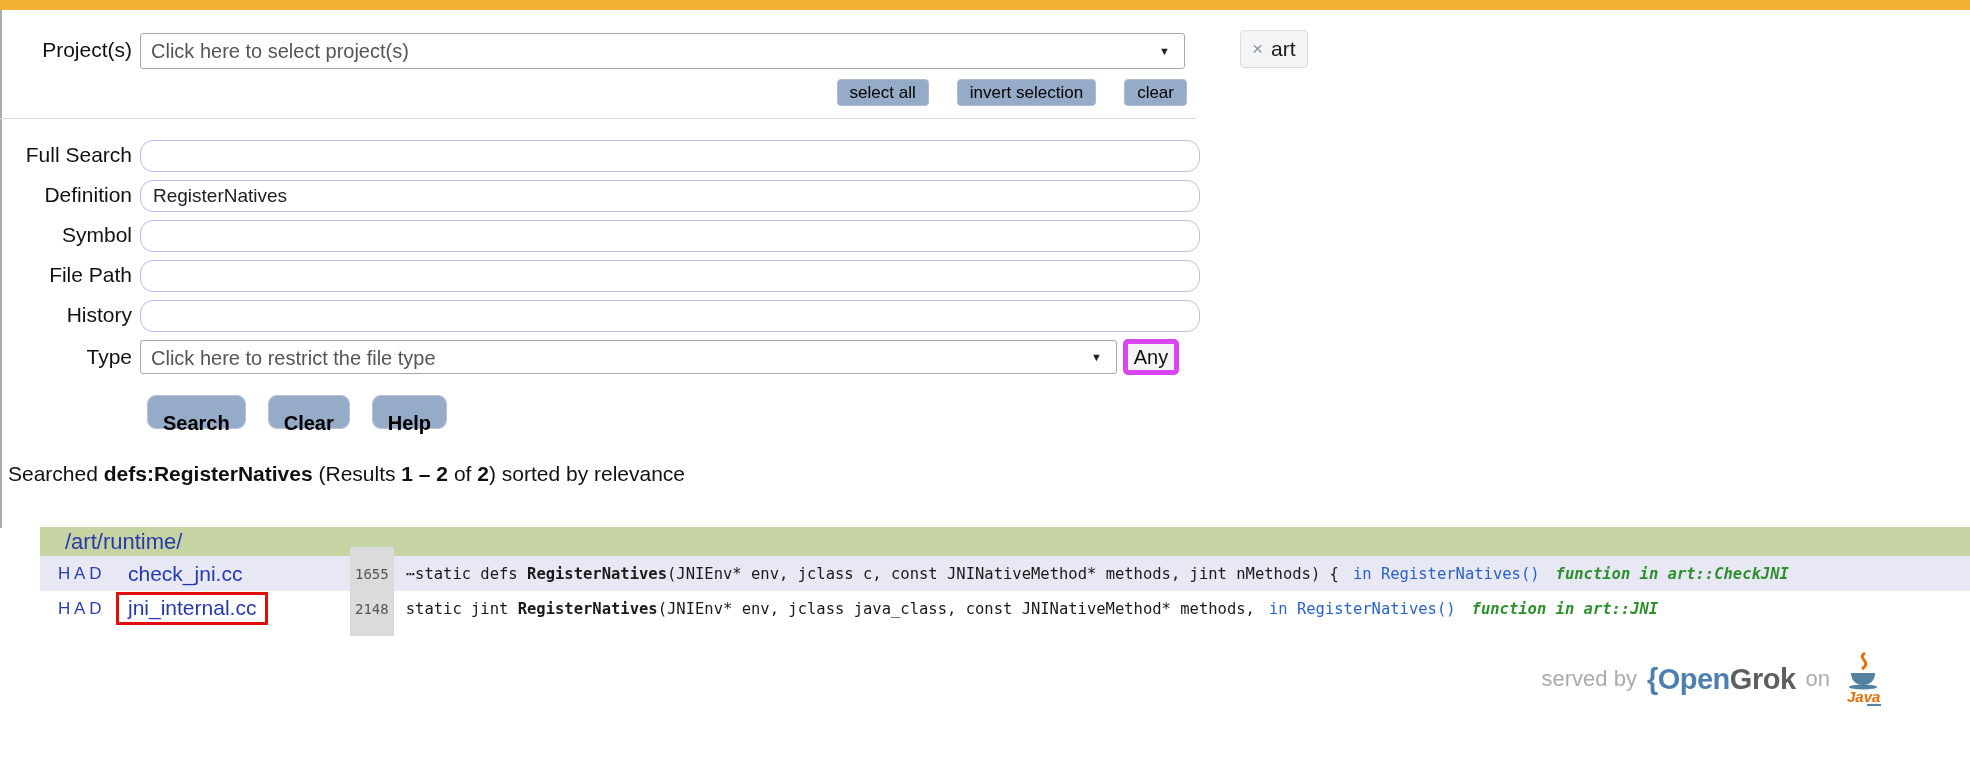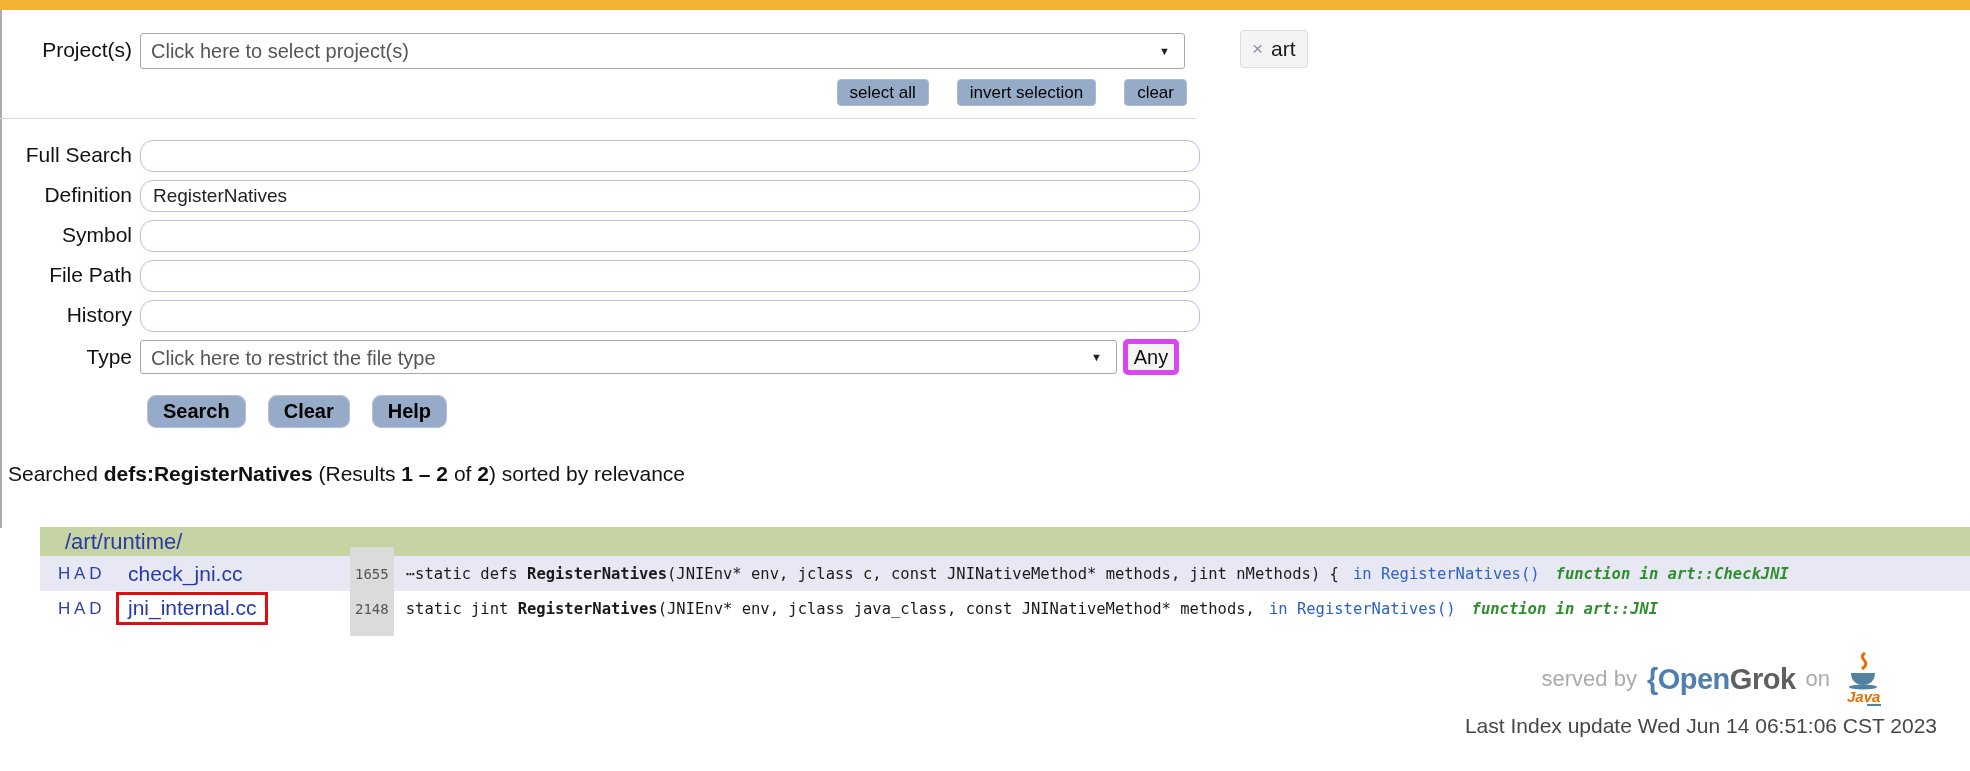--- a/index.html
+++ b/index.html
@@ -42,21 +42,21 @@
                      font-family:"Liberation Sans", sans-serif; }
   .type-select { position:absolute; left:140px; top:340px; width:977px; height:34px;
                  border:1px solid #A8A8A8; border-radius:3px; background:#fff; cursor:pointer; }
   .type-label { left:0; top:345px; }
   .any-btn { position:absolute; left:1123px; top:339px; width:56px; height:36px;
              background:#F4F4F4; border:5px solid #d946ef; border-radius:5px;
              font-size:20px; color:#111; cursor:pointer;
              font-family:"Liberation Sans", sans-serif; }
   .form-btns { position:absolute; left:147px; top:395px; display:flex; gap:22px; }
   .fbtn { background:#96ABC7; border:1px solid #B6C0DB; border-radius:9px;
-          height:33px; padding:4px 15px; font-size:20px; font-weight:bold; color:#000;
+          height:33px; padding:16px 15px; font-size:20px; font-weight:bold; color:#000;
           cursor:pointer; font-family:"Liberation Sans", sans-serif; }
 
   
   .summary { position:absolute; left:8px; top:462px; font-size:21px; color:#111; }
   .summary b { font-weight:bold; }
 
   
   .results { position:absolute; left:0; top:527px; width:1970px;margin-left:40px; }
   .dir-row { height:29px; background:#C6D3A2; display:flex; align-items:center; }
   .dir-link { margin-left:25px; font-size:22px; color:#2A3AA8; text-decoration:none; cursor:pointer; }
@@ -174,14 +174,13 @@
     <span class="on-word">on</span>
     <svg width="46" height="58" viewBox="0 0 46 58">
       <path d="M25 3 c-9 6 8 8 -3 16" stroke="#E76F00" stroke-width="3" fill="none"></path>
       <path d="M11 23 h24 c0 8 -5.5 12 -12 12 s-12 -4 -12 -12 z" fill="#5382A1"></path>
       <ellipse cx="23" cy="37" rx="14" ry="2.6" fill="#5382A1"></ellipse>
       <text x="7" y="52" font-size="15" font-weight="bold" font-style="italic" fill="#E76F00" font-family="Liberation Sans, sans-serif">Java</text>
       <rect x="27" y="54" width="14" height="2" fill="#5382A1"></rect>
     </svg>
   </div>
 
-  <div class="lastindex">Last Index update Wed Jun 14 06:51:06 CST 2023</div>
 </div>
 
 </body></html>

